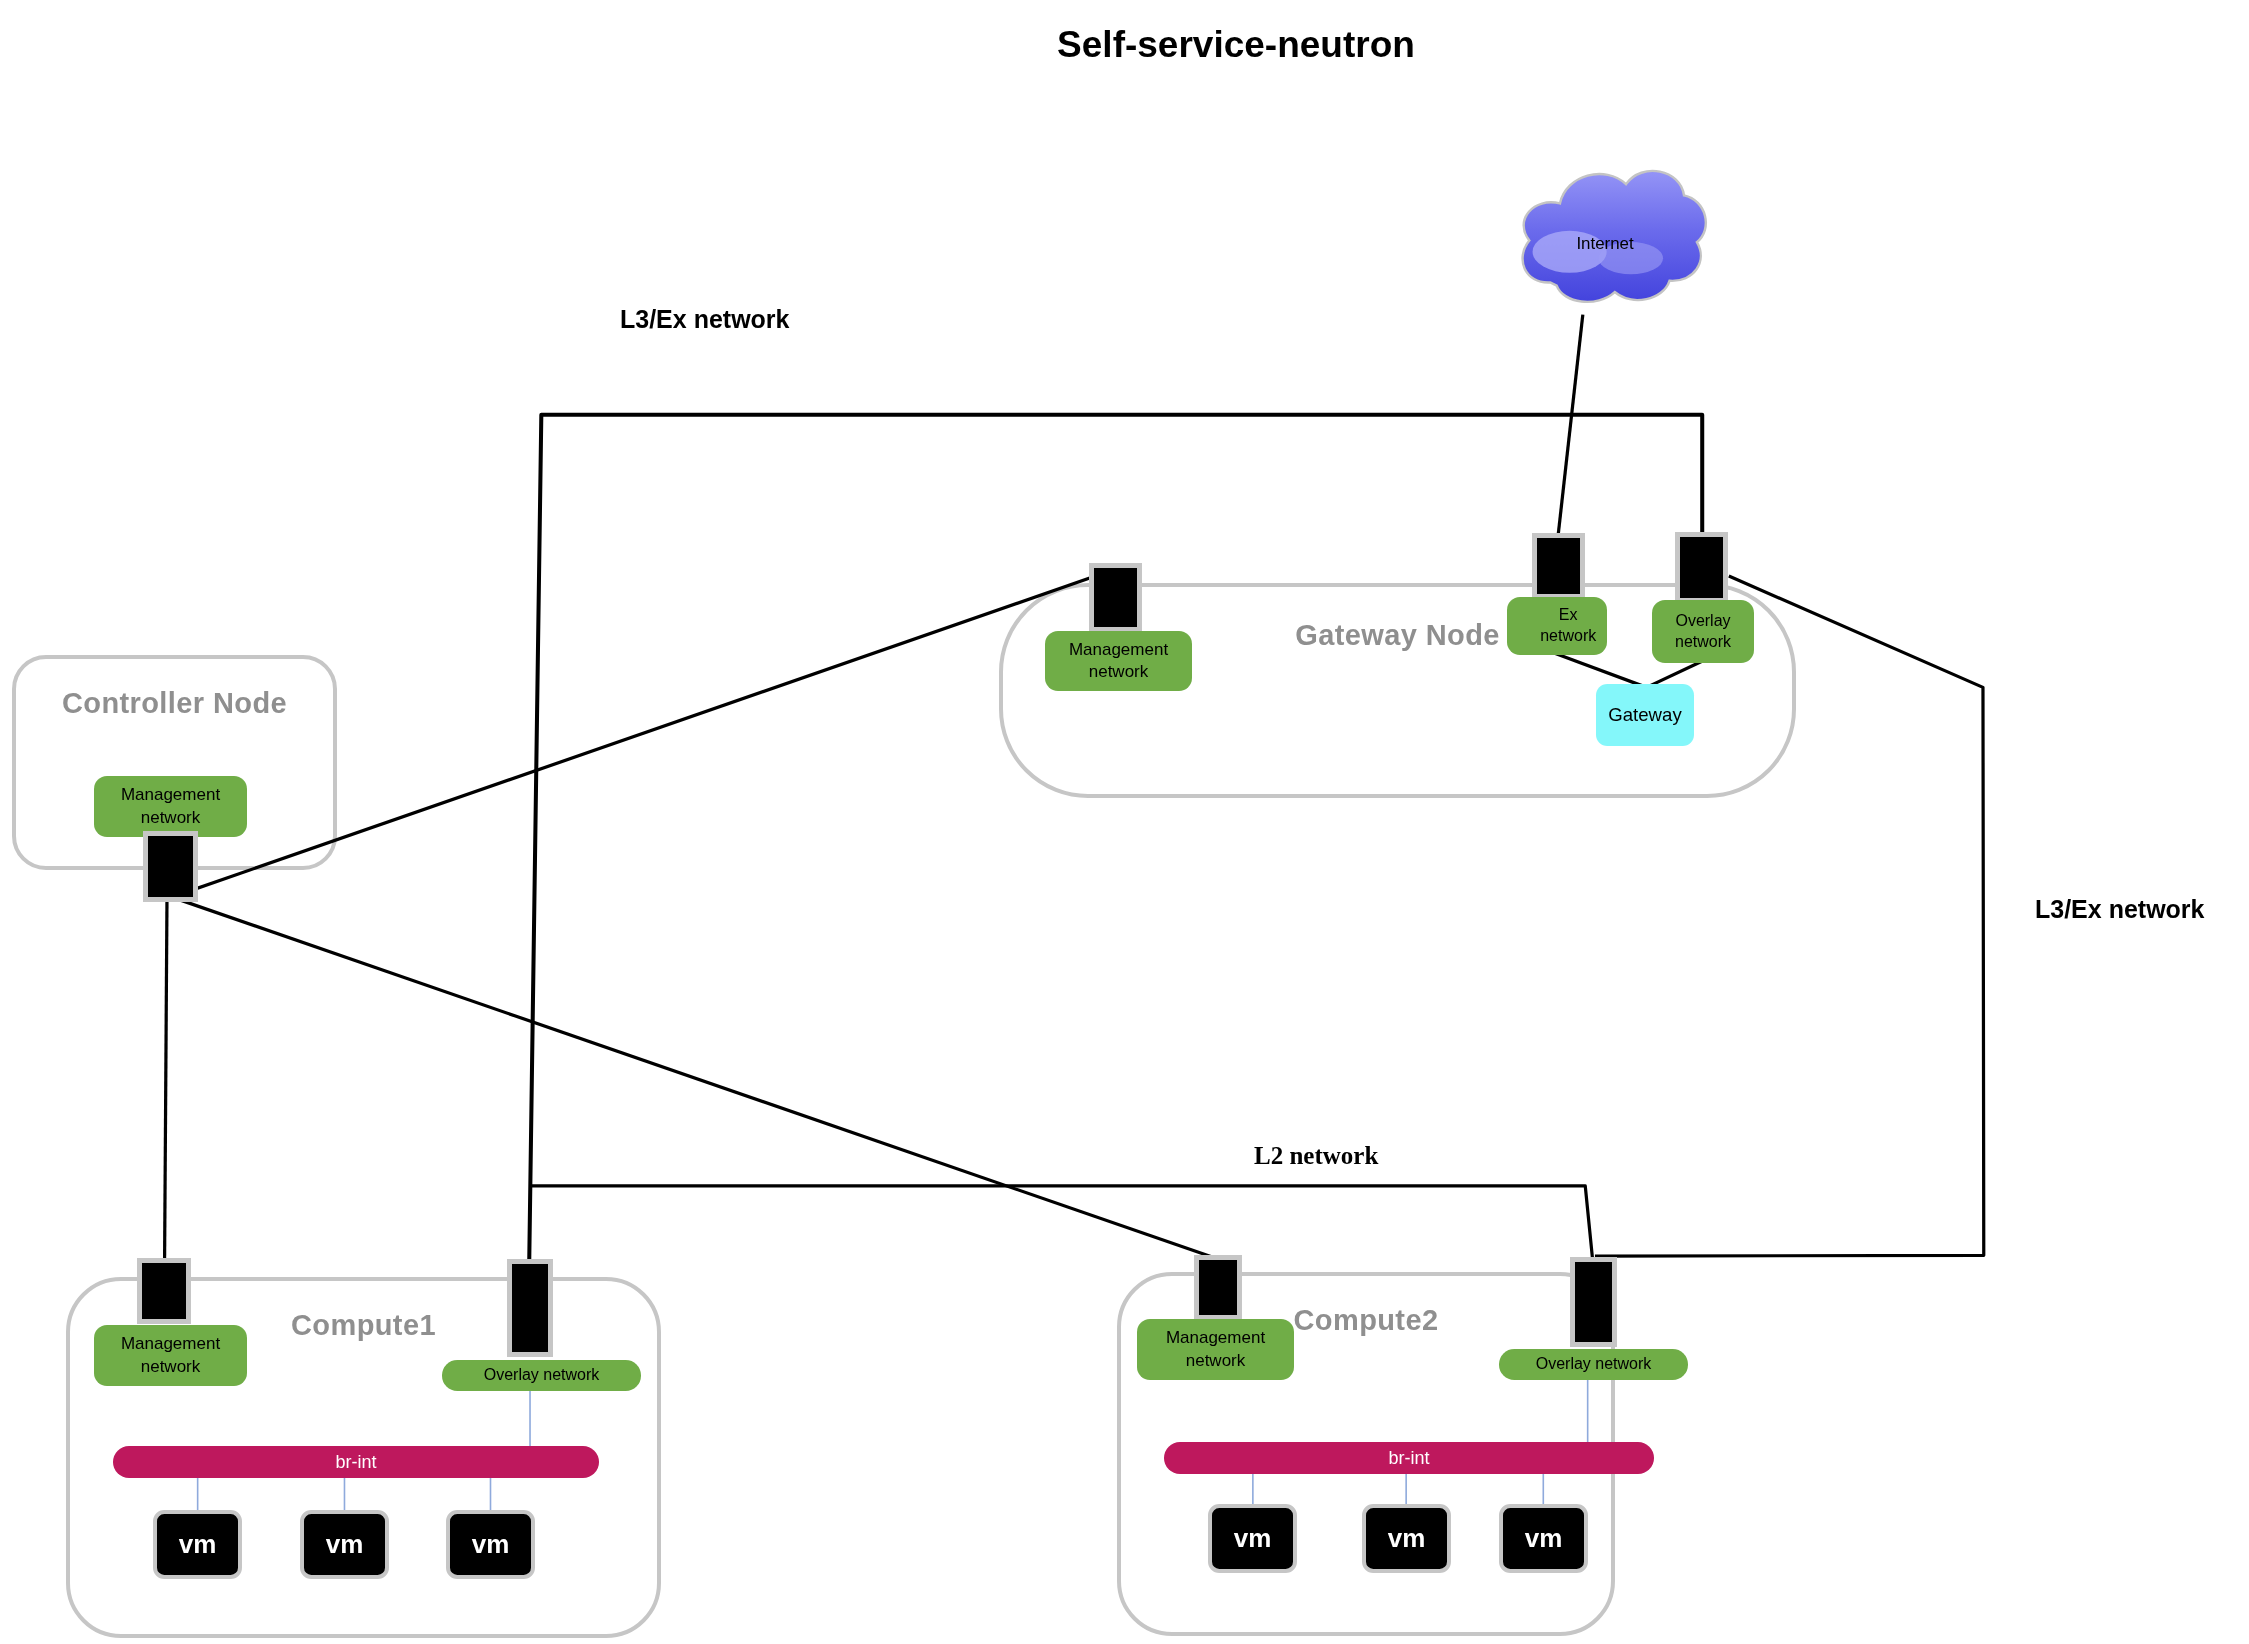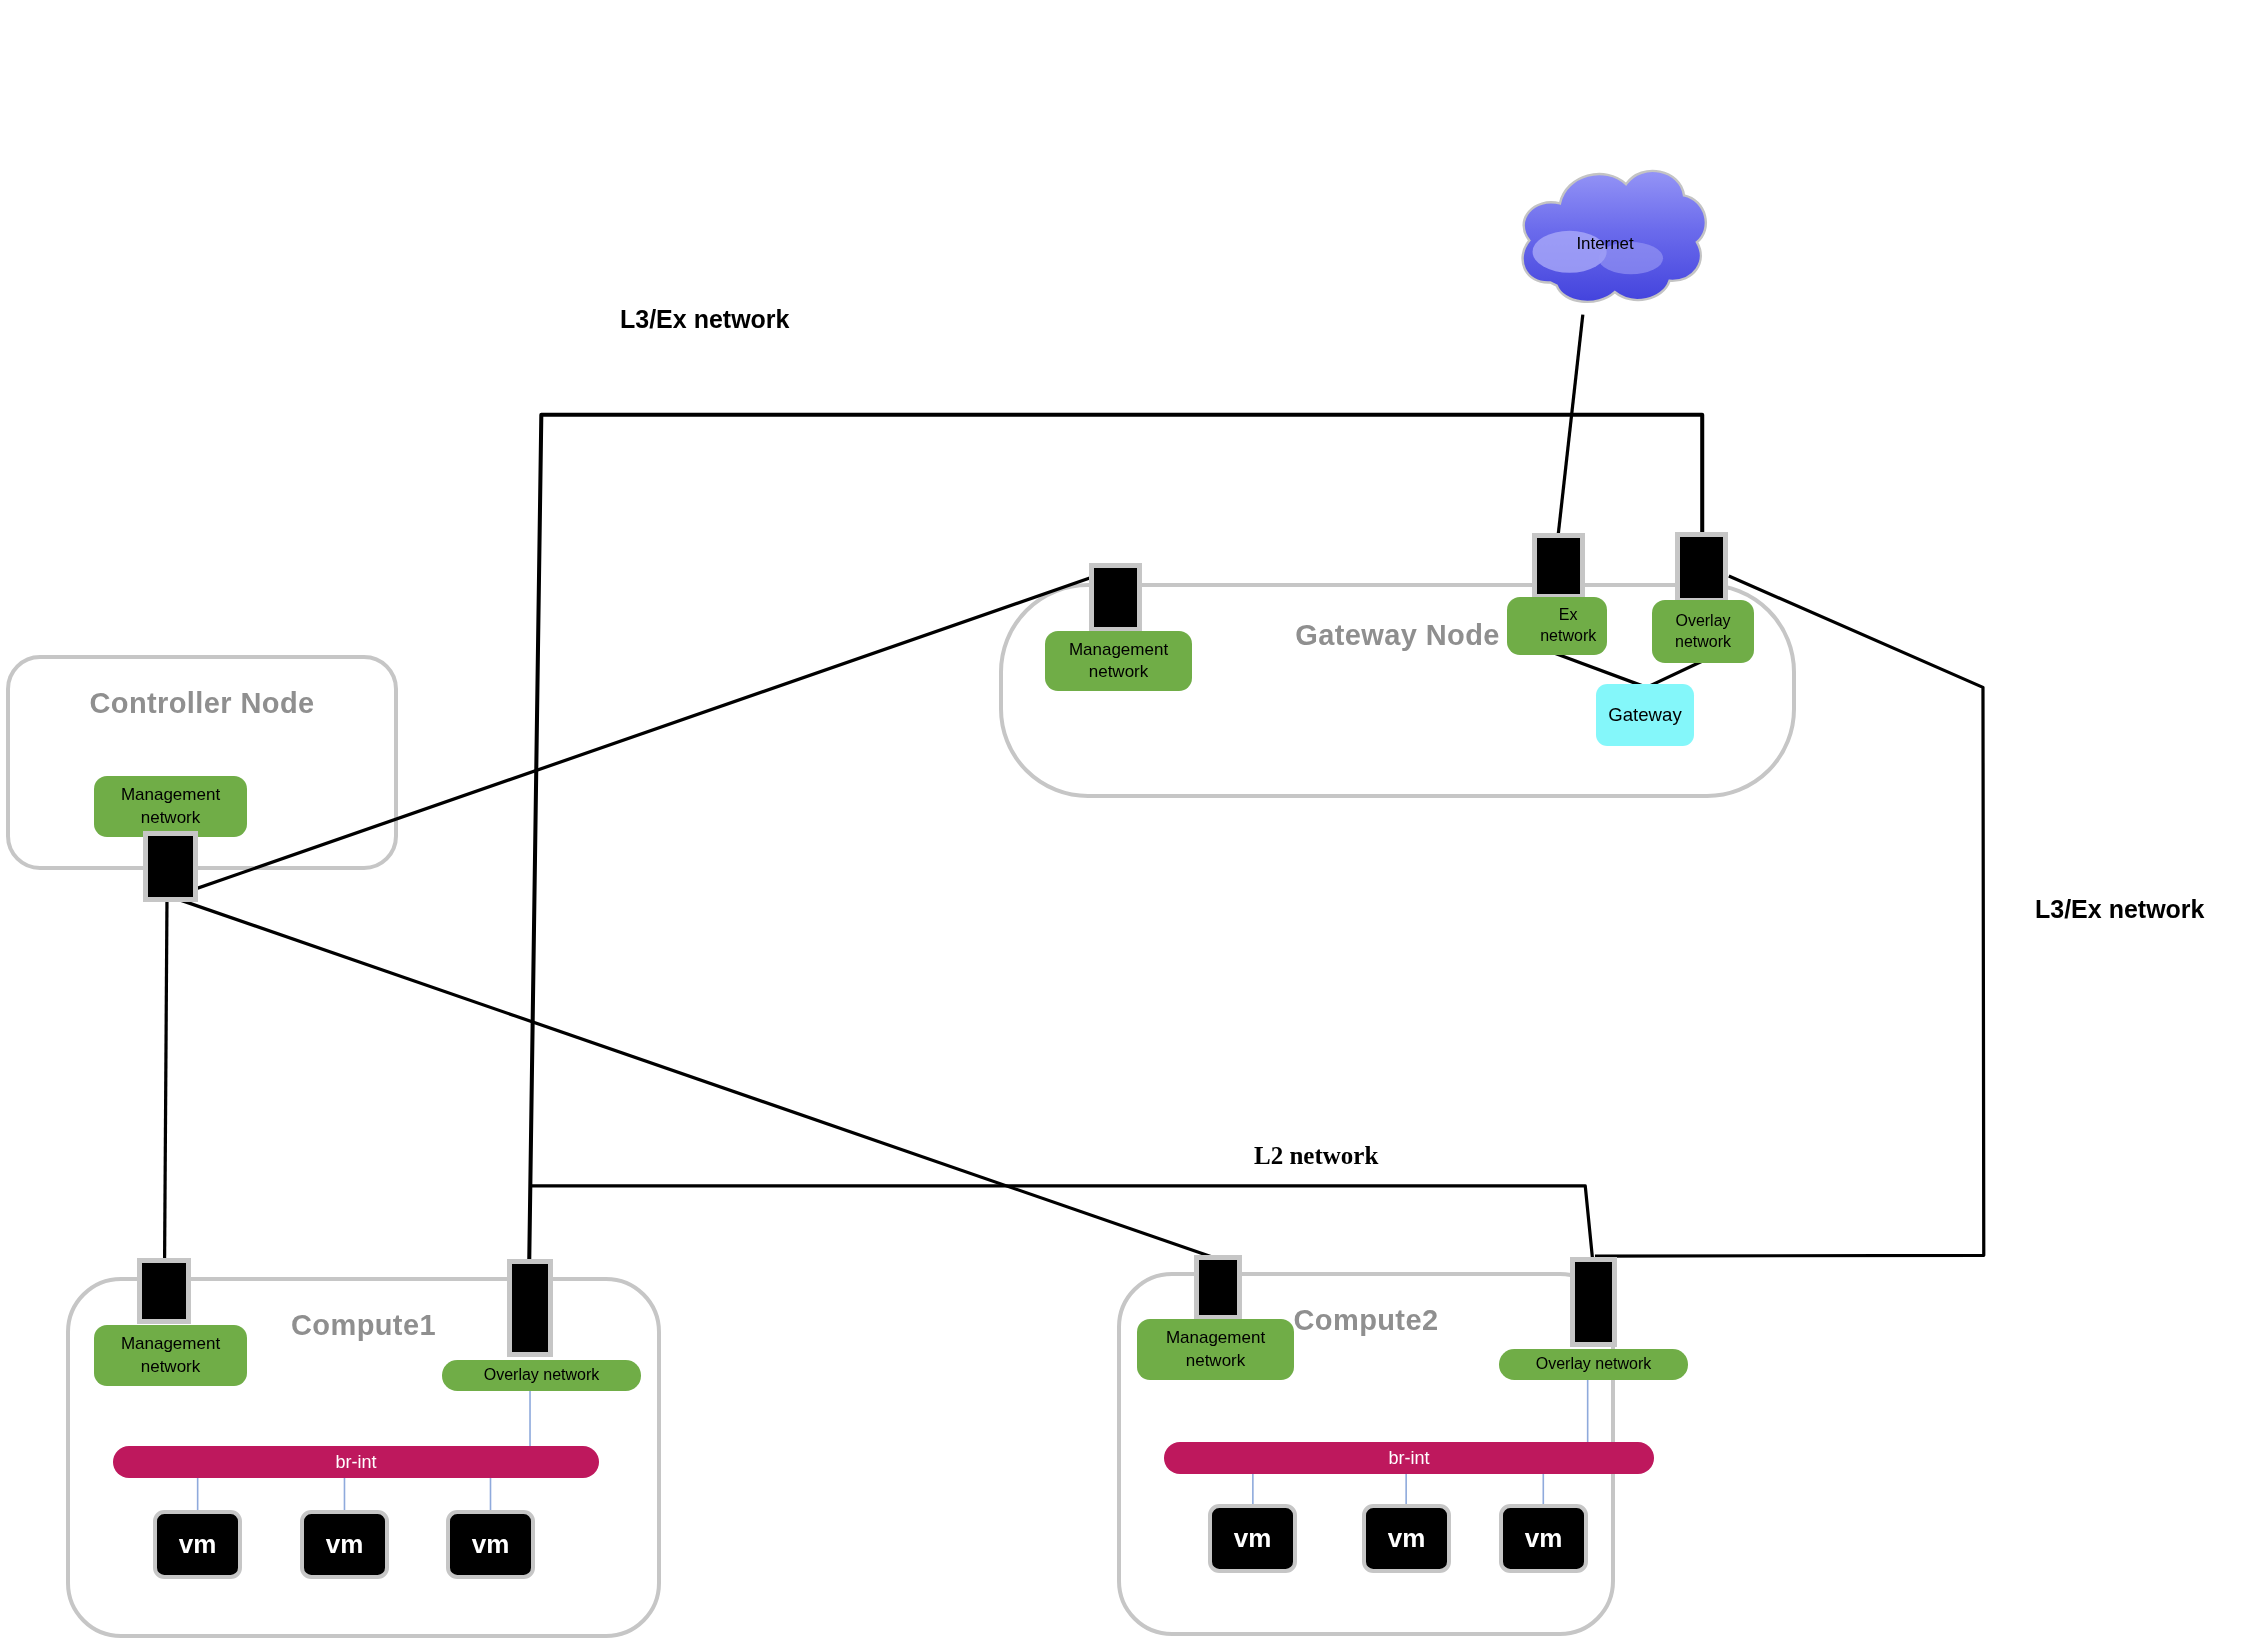--- a/index.html
+++ b/index.html
@@ -36,21 +36,21 @@
   #main-title{position:absolute;left:1236px;top:24px;transform:translateX(-50%);
               font-weight:bold;font-size:37px;color:#000;white-space:nowrap;}
   .cloud-label{font-size:21px;fill:#000;}
 </style>
 </head>
 <body>
 
 <div id="canvas">
 
   <div id="node-layer" class="abs">
-    <div class="node" style="left:6px;top:655px;width:392px;height:215px;border-radius:34px;text-decoration:underline;">
+    <div class="node" style="left:12px;top:655px;width:325px;height:215px;border-radius:34px;text-decoration:underline;">
       <div class="node-title" style="top:11.3px;">Controller Node</div>
     </div>
     <div class="node" style="left:999px;top:583px;width:797px;height:215px;border-radius:89px;">
       <div class="node-title" style="top:14.5px;">Gateway Node</div>
     </div>
     <div class="node" style="left:66px;top:1277px;width:595px;height:361px;border-radius:55px;">
       <div class="node-title" style="top:11.3px;">Compute1</div>
     </div>
     <div class="node" style="left:1117px;top:1272px;width:498px;height:364px;border-radius:55px;">
       <div class="node-title" style="top:11.3px;">Compute2</div>
@@ -119,18 +119,19 @@
 
   <div class="port comp" style="left:1194px;top:1255px;width:48px;height:65px;"></div>
   <div class="green comp" style="left:1137px;top:1319px;width:157px;height:61px;">Management network</div>
   <div class="port comp" style="left:1570px;top:1257px;width:47px;height:90px;"></div>
   <div class="green comp" style="left:1499px;top:1349px;width:189px;height:31px;font-size:16px;border-radius:15.3px;">Overlay network</div>
   <div class="brint comp" style="left:1164px;top:1442px;width:490px;height:32px;">br-int</div>
   <div class="vm comp" style="left:1208px;top:1504px;width:89px;height:69px;">vm</div>
   <div class="vm comp" style="left:1362px;top:1504px;width:89px;height:69px;">vm</div>
   <div class="vm comp" style="left:1499px;top:1504px;width:89px;height:69px;">vm</div>
 
+  <div id="main-title" class="lbl">Self-service-neutron</div>
   <div class="netlabel lbl" style="left:620px;top:305px;">L3/Ex network</div>
   <div class="netlabel lbl" style="left:2035px;top:895px;">L3/Ex network</div>
   <div class="netlabel lbl" style="left:1254px;top:1142px;font-family:Liberation Serif, serif;">L2 network</div>
 
 </div>
 
 
 </body></html>

